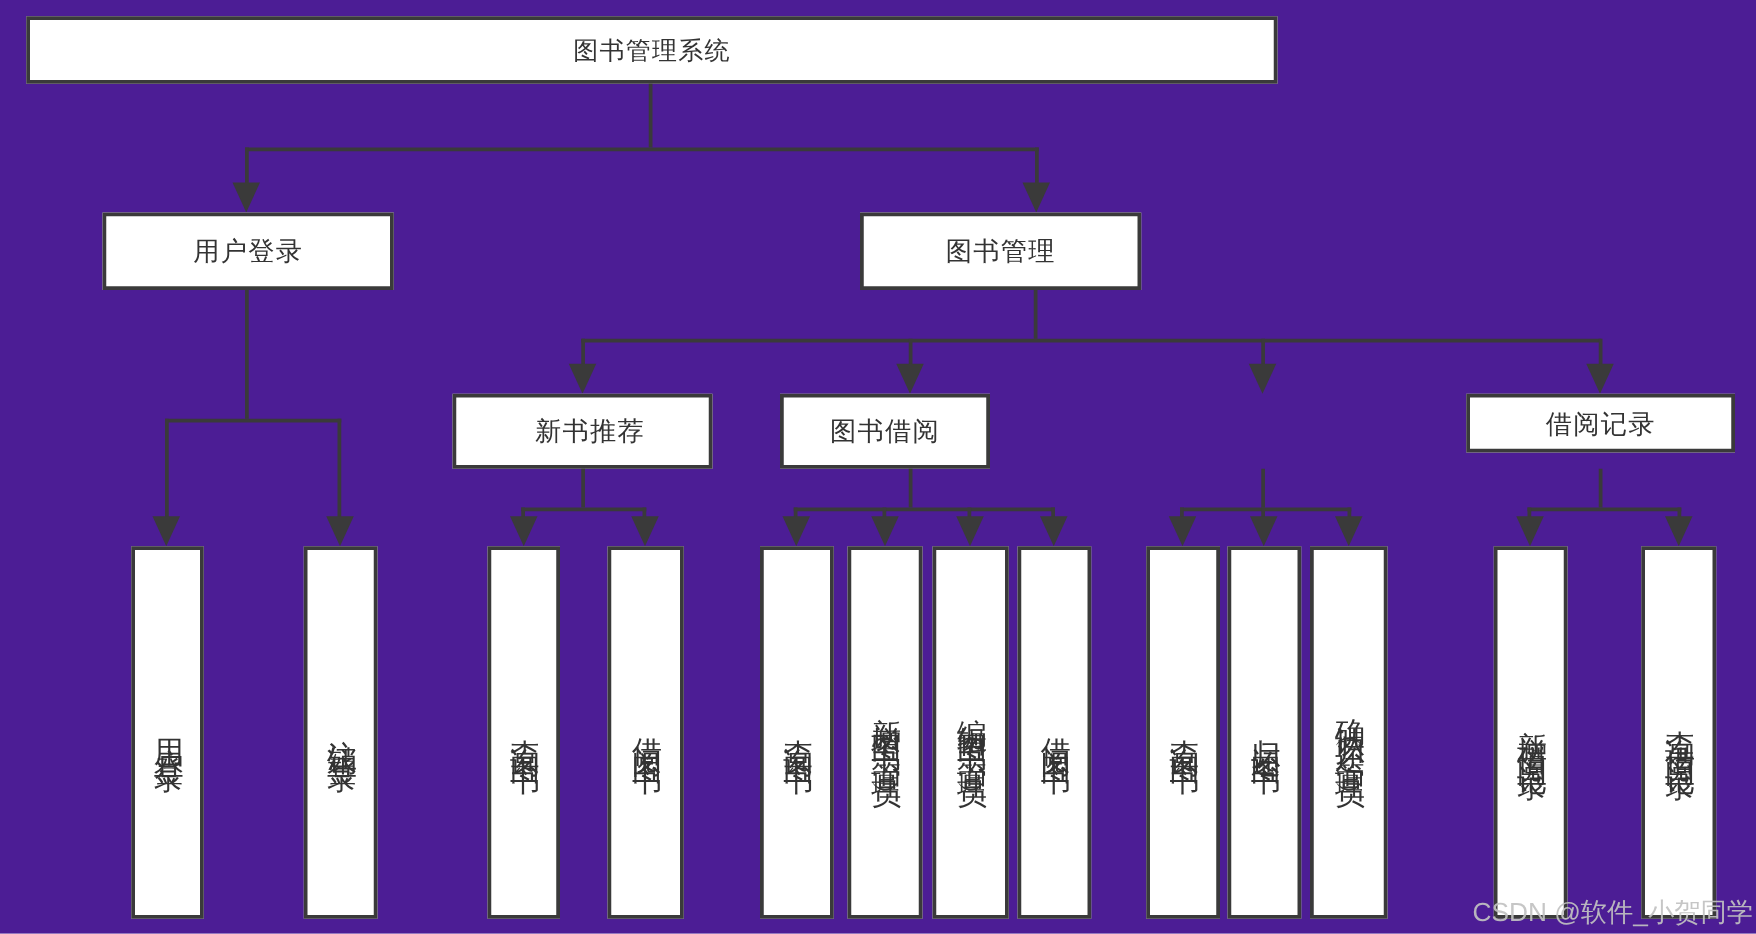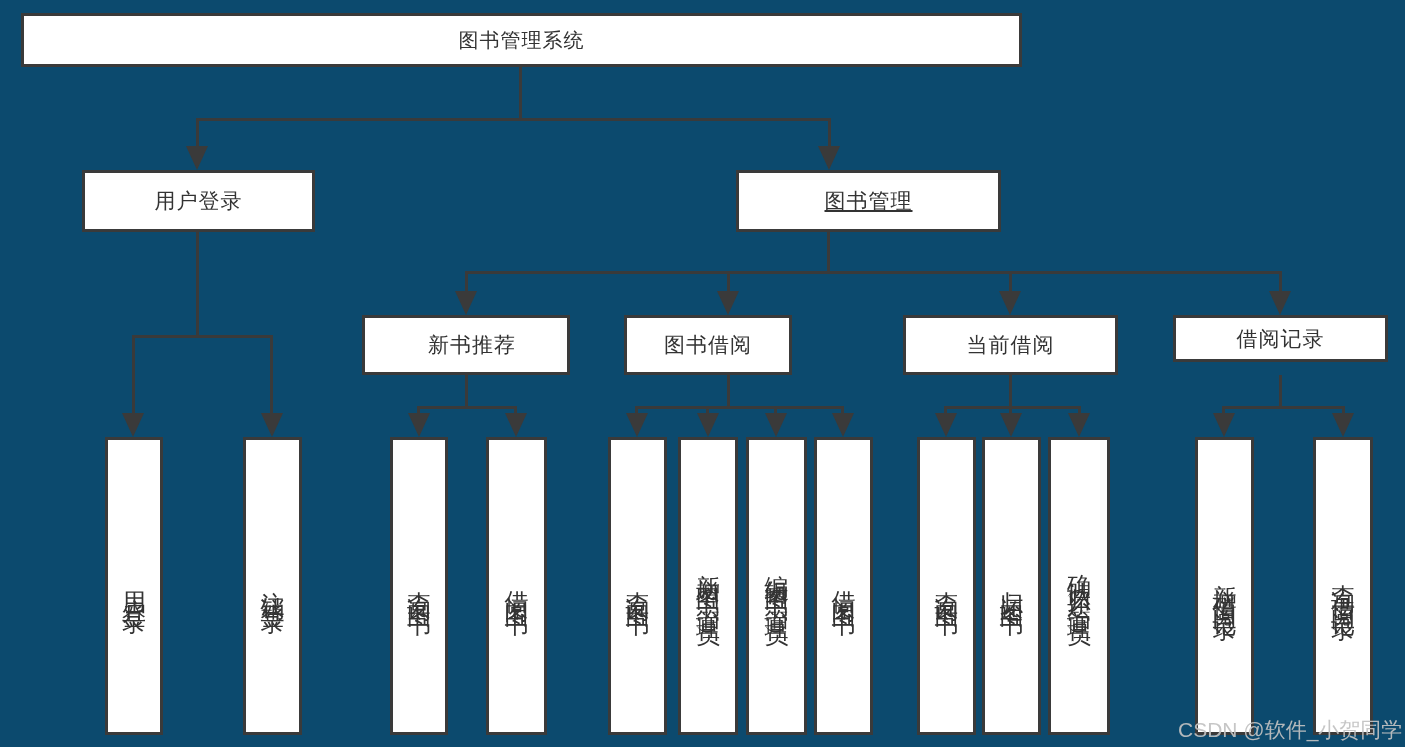--- a/index.html
+++ b/index.html
@@ -3,21 +3,21 @@
 <meta charset="utf-8">
 <style>
   * { margin: 0; padding: 0; box-sizing: border-box; }
   html, body { background: #ffffff; }
   body { font-family: "Liberation Sans", "DejaVu Sans", sans-serif; }
 
   .canvas {
     position: relative;
     width: 1405px;
     height: 747px;
-    background: #0c4a6e;
+    background: #4c1d95;
     overflow: hidden;
   }
 
   
   .node {
     position: absolute;
     border: 3px solid #3a3a3a;
     background: #ffffff;
     display: flex;
     align-items: center;
@@ -87,21 +87,21 @@
   <div class="vl" style="left:519px; top:67px; height:51px;"></div>
   <div class="hl" style="left:196px; top:118px; width:635px;"></div>
   <div class="vl" style="left:196px; top:118px; height:36px;"></div>
   <div class="vl" style="left:828px; top:118px; height:36px;"></div>
   <div class="arrow" style="left:186px; top:146px;"></div>
   <div class="arrow" style="left:818px; top:146px;"></div>
 
   <div class="node" style="left:82px; top:170px; width:233px; height:62px;">
     <span class="lbl">用户登录</span>
   </div>
-  <div class="node" style="left:736px; top:170px; width:265px; height:62px;text-decoration:underline;">
+  <div class="node" style="left:688px; top:170px; width:225px; height:62px;">
     <span class="lbl">图书管理</span>
   </div>
 
   <div class="vl" style="left:196px; top:232px; height:103px;"></div>
   <div class="hl" style="left:132px; top:335px; width:141px;"></div>
   <div class="vl" style="left:132px; top:335px; height:86px;"></div>
   <div class="vl" style="left:270px; top:335px; height:86px;"></div>
   <div class="arrow" style="left:122px; top:413px;"></div>
   <div class="arrow" style="left:261px; top:413px;"></div>
 
@@ -115,23 +115,20 @@
   <div class="arrow" style="left:717px; top:291px;"></div>
   <div class="arrow" style="left:999px; top:291px;"></div>
   <div class="arrow" style="left:1269px; top:291px;"></div>
 
   <div class="node" style="left:362px; top:315px; width:208px; height:60px;padding-left:12px;">
     <span class="lbl">新书推荐</span>
   </div>
   <div class="node" style="left:624px; top:315px; width:168px; height:60px;">
     <span class="lbl">图书借阅</span>
   </div>
-  <div class="node" style="left:903px; top:315px; width:215px; height:60px;">
-    <span class="lbl">当前借阅</span>
-  </div>
   <div class="node" style="left:1173px; top:315px; width:215px; height:47px;">
     <span class="lbl">借阅记录</span>
   </div>
 
   <div class="vl" style="left:465px; top:375px; height:31px;"></div>
   <div class="hl" style="left:417px; top:406px; width:100px;"></div>
   <div class="vl" style="left:417px; top:406px; height:15px;"></div>
   <div class="vl" style="left:514px; top:406px; height:15px;"></div>
   <div class="arrow" style="left:408px; top:413px;"></div>
   <div class="arrow" style="left:505px; top:413px;"></div>

